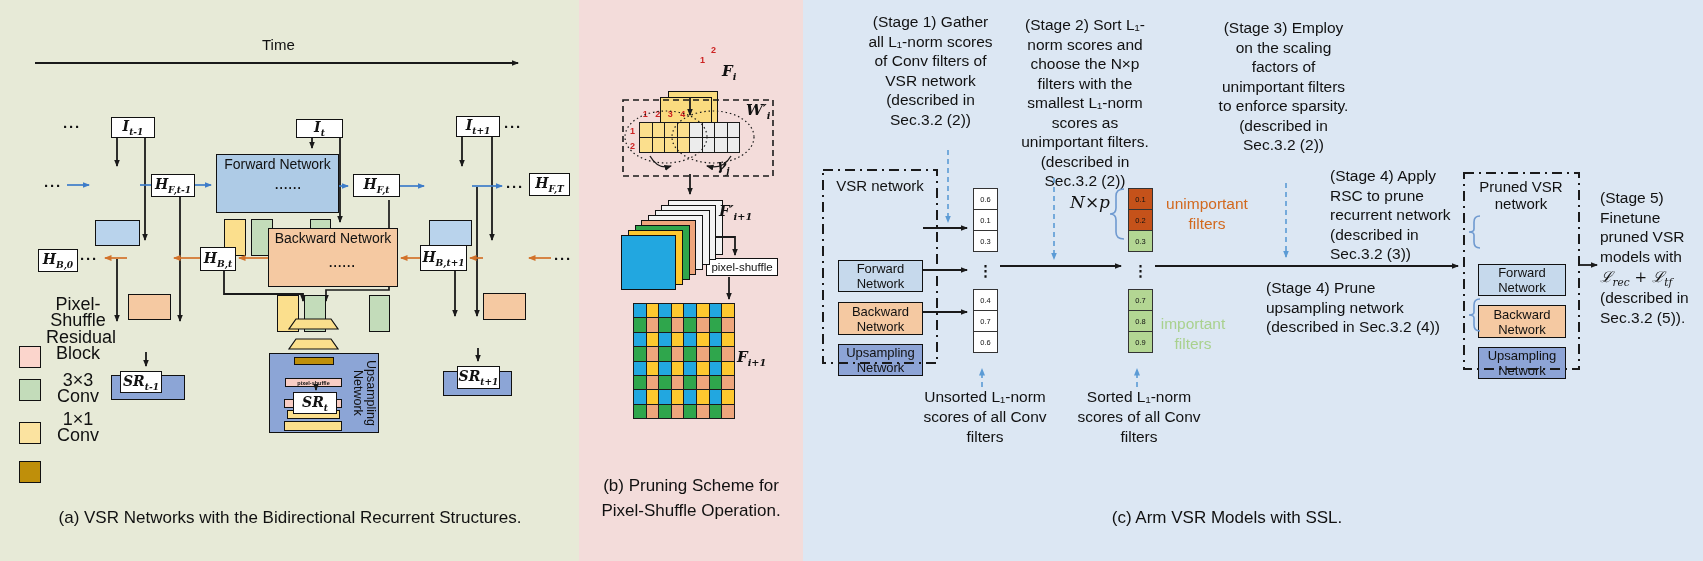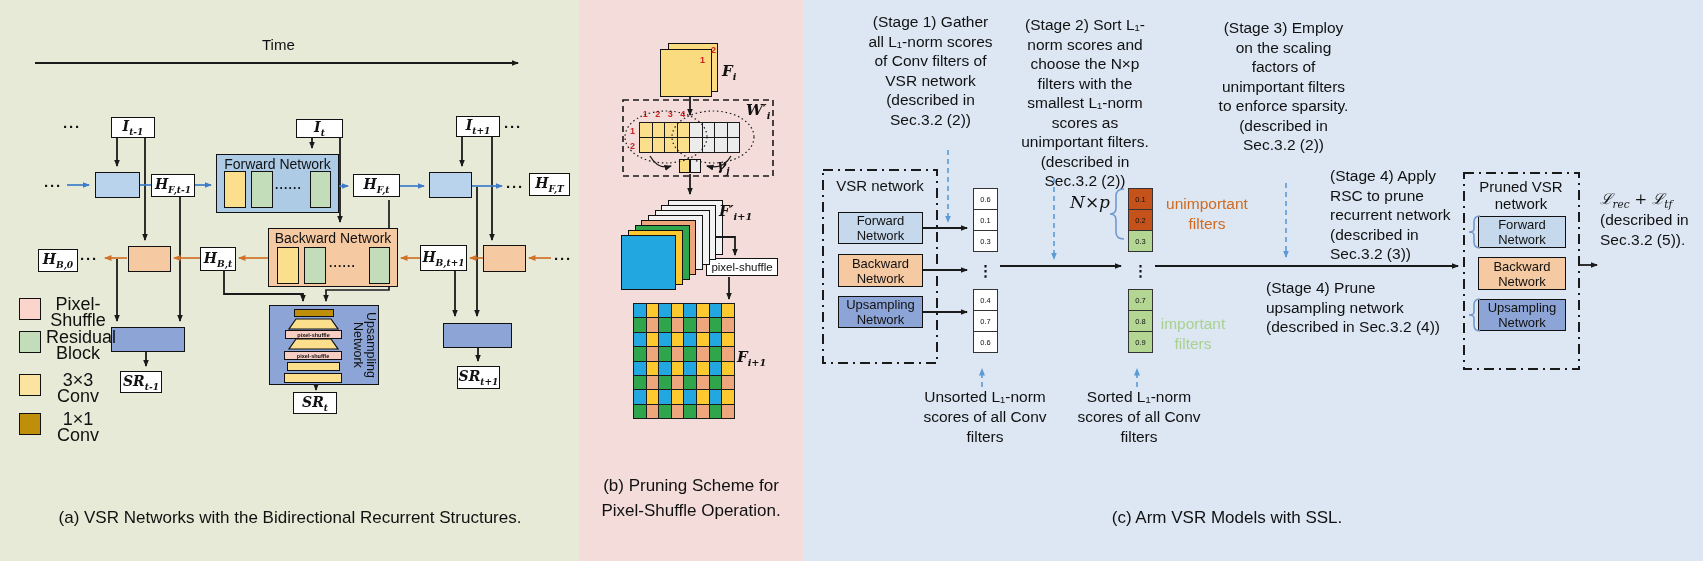--- a/index.html
+++ b/index.html
@@ -8,21 +8,21 @@
   .band{position:absolute;top:0;height:561px;}
   #band-a{left:0;width:579px;background:#e7ead7;}
   #band-b{left:579px;width:224px;background:#f3dcda;}
   #band-c{left:803px;width:900px;background:#dce7f3;}
   svg.layer{position:absolute;left:0;top:0;pointer-events:none;}
   .abs{position:absolute;}
   .wbox{position:absolute;background:#fff;border:1.6px solid #111;display:flex;
         align-items:center;justify-content:center;box-sizing:border-box;}
   .math{font-family:"DejaVu Serif",serif;font-style:italic;font-weight:bold;font-size:14px;}
   .math sub{font-size:0.65em;font-weight:bold;}
-  .cell{position:absolute;box-sizing:border-box;border:1.6px solid #111;}
+  .cell{position:absolute;box-sizing:border-box;border:1.6px solid #111;margin-top:48px;}
   .netbox{position:absolute;box-sizing:border-box;border:1.6px solid #111;
           text-align:center;font-size:14px;}
   .pre{white-space:pre-line;}
   .stage{position:absolute;font-size:15.5px;line-height:19.5px;white-space:pre-line;}
   .center{text-align:center;}
   .legend-label{position:absolute;font-size:18px;line-height:16px;text-align:center;white-space:pre-line;}
   .dots3{position:absolute;font-weight:bold;font-size:15px;letter-spacing:1px;}
   .dots6{font-weight:bold;font-size:12px;letter-spacing:0.5px;}
   .caption{position:absolute;font-size:17px;text-align:center;line-height:25px;}
   .rednum{position:absolute;color:#cc2222;font-weight:bold;font-size:9px;font-family:"Liberation Sans",sans-serif;}
@@ -332,20 +332,24 @@
     </div>
     <div class="stage pre" style="left:1330px;top:166px;width:145px;">(Stage 4) Apply
 RSC to prune
 recurrent network
 (described in
 Sec.3.2 (3))</div>
     <div class="stage pre" style="left:1266px;top:278px;width:205px;">(Stage 4) Prune
 upsampling network
 (described in Sec.3.2 (4))</div>
     <div class="abs" style="left:1600px;top:188px;width:103px;">
+      <div class="stage pre" style="position:static;">(Stage 5)
+Finetune
+pruned VSR
+models with</div>
       <div class="mathline"><span>ℒ</span><sub>rec</sub><span> + </span><span>ℒ</span><sub>tf</sub></div>
       <div class="stage pre" style="position:static;">(described in
 Sec.3.2 (5)).</div>
     </div>
 
     <div class="abs center" style="left:826px;top:177px;width:108px;font-size:15px;">VSR network</div>
     <div class="cell" style="left:838px;top:212px;width:85px;height:32px;background:#c6d9ec;border-width:1.4px;">
       <div class="vnet-label pre">Forward
 Network</div>
       </div>

